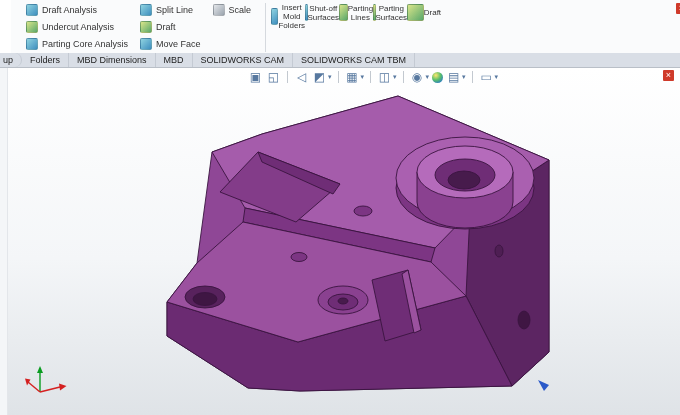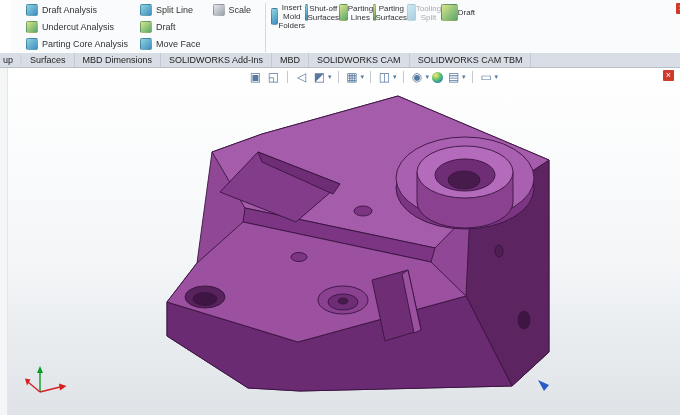--- a/index.html
+++ b/index.html
@@ -105,38 +105,33 @@
         <span>Shut-off Surfaces</span>
       </div>
       <div class="lb">
         <span class="lb-icon chip-b"></span>
         <span>Parting Lines</span>
       </div>
       <div class="lb">
         <span class="lb-icon chip-b"></span>
         <span>Parting Surfaces</span>
       </div>
-      <div class="lb disabled">
-        <span class="lb-icon chip-a"></span>
-        <span>Tooling Split</span>
-      </div>
       <div class="lb">
         <span class="lb-icon chip-b"></span>
         <span>Draft</span>
       </div>
     </div>
 
     <div class="close-btn close-top">×</div>
   </div>
 
   <div class="tabstrip">
     <div class="tab">up</div>
-    <div class="tab">Surfaces</div>
+    <div class="tab">Folders</div>
     <div class="tab">MBD Dimensions</div>
-    <div class="tab">SOLIDWORKS Add-Ins</div>
     <div class="tab">MBD</div>
     <div class="tab">SOLIDWORKS CAM</div>
     <div class="tab">SOLIDWORKS CAM TBM</div>
   </div>
 
   <div class="viewport">
     <div class="left-strip"></div>
 
     <svg class="model" width="680" height="347" viewBox="0 68 680 347">
       <g stroke="#3a1440" stroke-width="0.9" stroke-linejoin="round">

